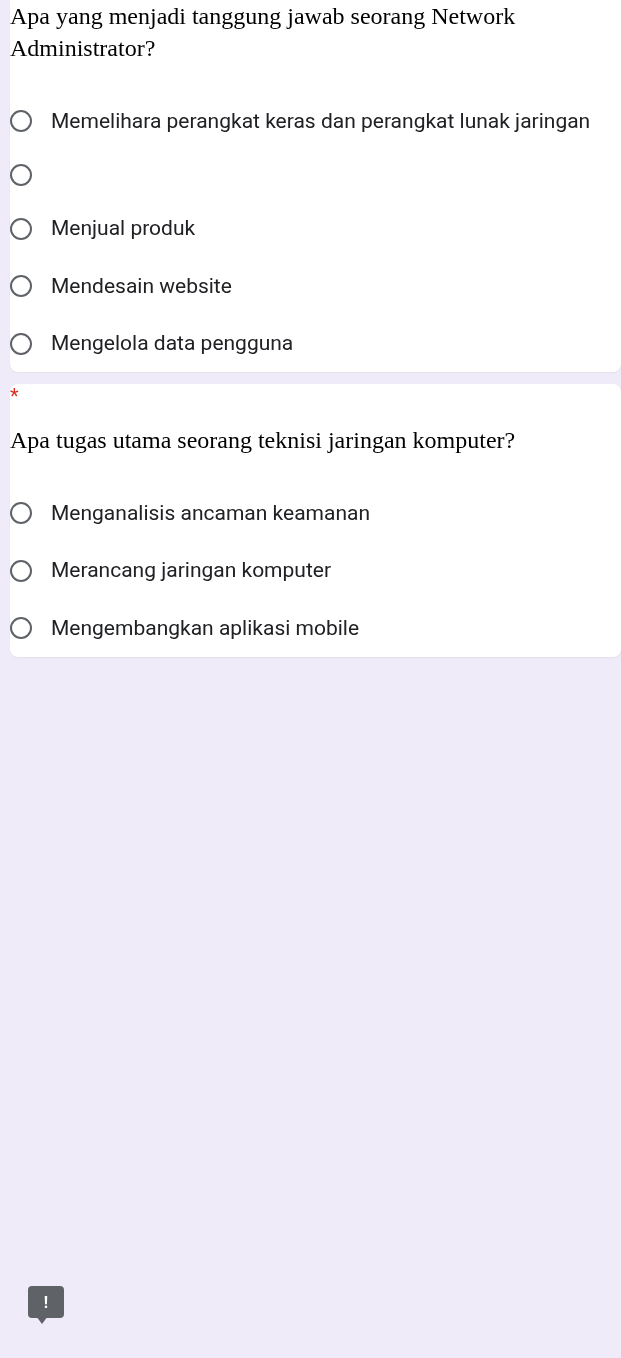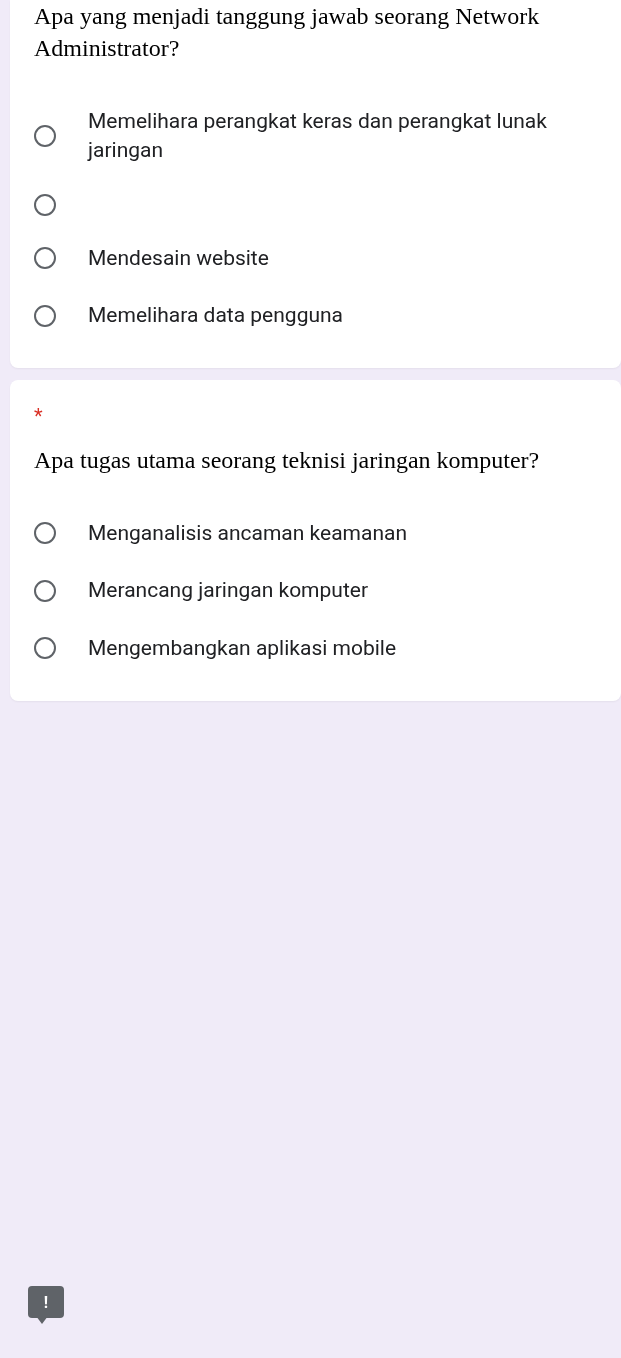--- a/index.html
+++ b/index.html
@@ -10,41 +10,40 @@
     font-family: Roboto, Arial, sans-serif;
     color: #202124;
     width: 621px;
   }
   .form-area {
     padding-left: 10px;
   }
   .card {
     background: #fff;
     border-radius: 8px;
-    padding: 24px;
     margin-bottom: 12px;
     box-shadow: 0 1px 2px rgba(0,0,0,0.05);
   }
   .required-mark {
     color: #d93025;
     font-size: 20px;
     margin-bottom: 16px;
   }
   .question-text {
     font-family: "Times New Roman", Georgia, serif;
     font-size: 24px;
     line-height: 1.35;
     color: #000;
     margin-bottom: 28px;
   }
   .options { display: flex; flex-direction: column; }
   .option {
     display: flex;
     align-items: center;
-    gap: 32px;
+    gap: 19px;
     padding: 14px 0;
   }
   .radio {
     width: 22px;
     height: 22px;
     border: 2.5px solid #5f6368;
     border-radius: 50%;
     flex-shrink: 0;
   }
   .option-label {
@@ -91,25 +90,29 @@
     <div class="options">
       <div class="option">
         <div class="radio"></div>
         <div class="option-label">Memelihara perangkat keras dan perangkat lunak jaringan</div>
       </div>
       <div class="option">
         <div class="radio"></div>
       </div>
       <div class="option">
         <div class="radio"></div>
+        <div class="option-label">Menjual produk</div>
+      </div>
+      <div class="option">
+        <div class="radio"></div>
         <div class="option-label">Mendesain website</div>
       </div>
       <div class="option">
         <div class="radio"></div>
-        <div class="option-label">Memelihara data pengguna</div>
+        <div class="option-label">Mengelola data pengguna</div>
       </div>
     </div>
   </div>
 
   <div class="card">
     <div class="required-mark">*</div>
     <div class="question-text">Apa tugas utama seorang teknisi jaringan komputer?</div>
     <div class="options">
       <div class="option">
         <div class="radio"></div>

